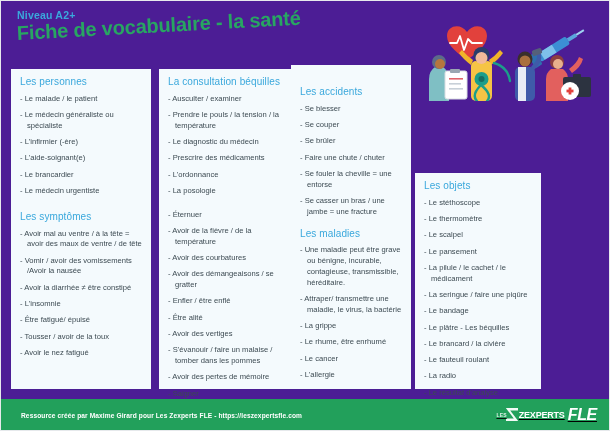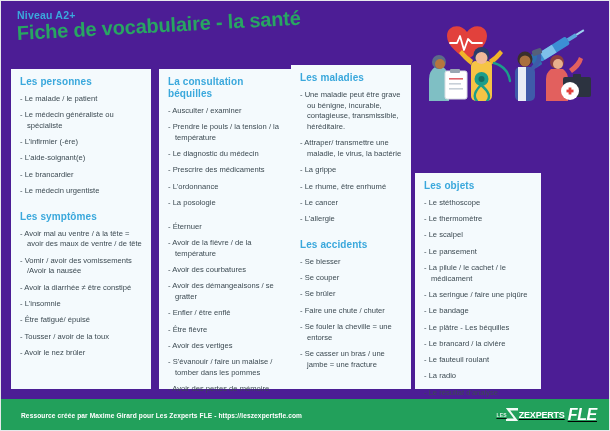--- a/index.html
+++ b/index.html
@@ -67,21 +67,21 @@
   #panel-col1 { left: 10px;  top: 68px;  width: 140px; height: 320px; }
   #panel-col2 { left: 158px; top: 68px;  width: 136px; height: 320px; }
   #panel-col3 { left: 290px; top: 64px;  width: 120px; height: 324px; }
   #panel-col4 { left: 414px; top: 172px; width: 126px; height: 216px; }
 
   .section { margin-bottom: 10px; }
   .section:last-child { margin-bottom: 0; }
 
   h2.section-title {
     font-size: 10px;
-    font-weight: bold;
+    font-weight: normal;
     color: #3aa8dc;
     margin: 0 0 6px 0;
     line-height: 1.18;
     letter-spacing: .1px;
   }
   .section.spaced-top { margin-top: 14px; }
 
   ul.vocab-list {
     list-style: none;
     margin: 0;
@@ -247,21 +247,21 @@
 
     <div class="section spaced-top">
       <h2 class="section-title">Les symptômes</h2>
       <ul class="vocab-list">
           <li>Avoir mal au ventre / à la tête = avoir des maux de ventre / de tête</li>
           <li>Vomir / avoir des vomissements /Avoir la nausée</li>
           <li>Avoir la diarrhée ≠ être constipé</li>
           <li>L'insomnie</li>
           <li>Être fatigué/ épuisé</li>
           <li>Tousser / avoir de la toux</li>
-          <li>Avoir le nez brûler</li>
+          <li>Avoir le nez fatigué</li>
         </ul>
     </div>
 
   </div>
 
   <div class="panel" id="panel-col2">
 
     <div class="section">
       <h2 class="section-title">La consultation béquilles</h2>
       <ul class="vocab-list">
@@ -274,53 +274,53 @@
         </ul>
     </div>
 
     <div class="section continuation">
       <ul class="vocab-list">
           <li>Éternuer</li>
           <li>Avoir de la fièvre / de la température</li>
           <li>Avoir des courbatures</li>
           <li>Avoir des démangeaisons / se gratter</li>
           <li>Enfler / être enflé</li>
-          <li>Être fièvre</li>
+          <li>Être alité</li>
           <li>Avoir des vertiges</li>
           <li>S'évanouir / faire un malaise / tomber dans les pommes</li>
           <li>Avoir des pertes de mémoire</li>
           <li>Saigner</li>
         </ul>
     </div>
 
   </div>
 
   <div class="panel" id="panel-col3">
+
+    <div class="section spaced-top">
+      <h2 class="section-title">Les accidents</h2>
+      <ul class="vocab-list">
+          <li>Se blesser</li>
+          <li>Se couper</li>
+          <li>Se brûler</li>
+          <li>Faire une chute / chuter</li>
+          <li>Se fouler la cheville = une entorse</li>
+          <li>Se casser un bras / une jambe = une fracture</li>
+        </ul>
+    </div>
 
     <div class="section">
       <h2 class="section-title">Les maladies</h2>
       <ul class="vocab-list">
           <li>Une maladie peut être grave ou bénigne, incurable, contagieuse, transmissible, héréditaire.</li>
           <li>Attraper/ transmettre une maladie, le virus, la bactérie</li>
           <li>La grippe</li>
           <li>Le rhume, être enrhumé</li>
           <li>Le cancer</li>
           <li>L'allergie</li>
-        </ul>
-    </div>
-
-    <div class="section spaced-top">
-      <h2 class="section-title">Les accidents</h2>
-      <ul class="vocab-list">
-          <li>Se blesser</li>
-          <li>Se couper</li>
-          <li>Se brûler</li>
-          <li>Faire une chute / chuter</li>
-          <li>Se fouler la cheville = une entorse</li>
-          <li>Se casser un bras / une jambe = une fracture</li>
         </ul>
     </div>
 
   </div>
 
   <div class="panel" id="panel-col4">
     <div class="section">
       <h2 class="section-title">Les objets</h2>
       <ul class="vocab-list">
           <li>Le stéthoscope</li>

